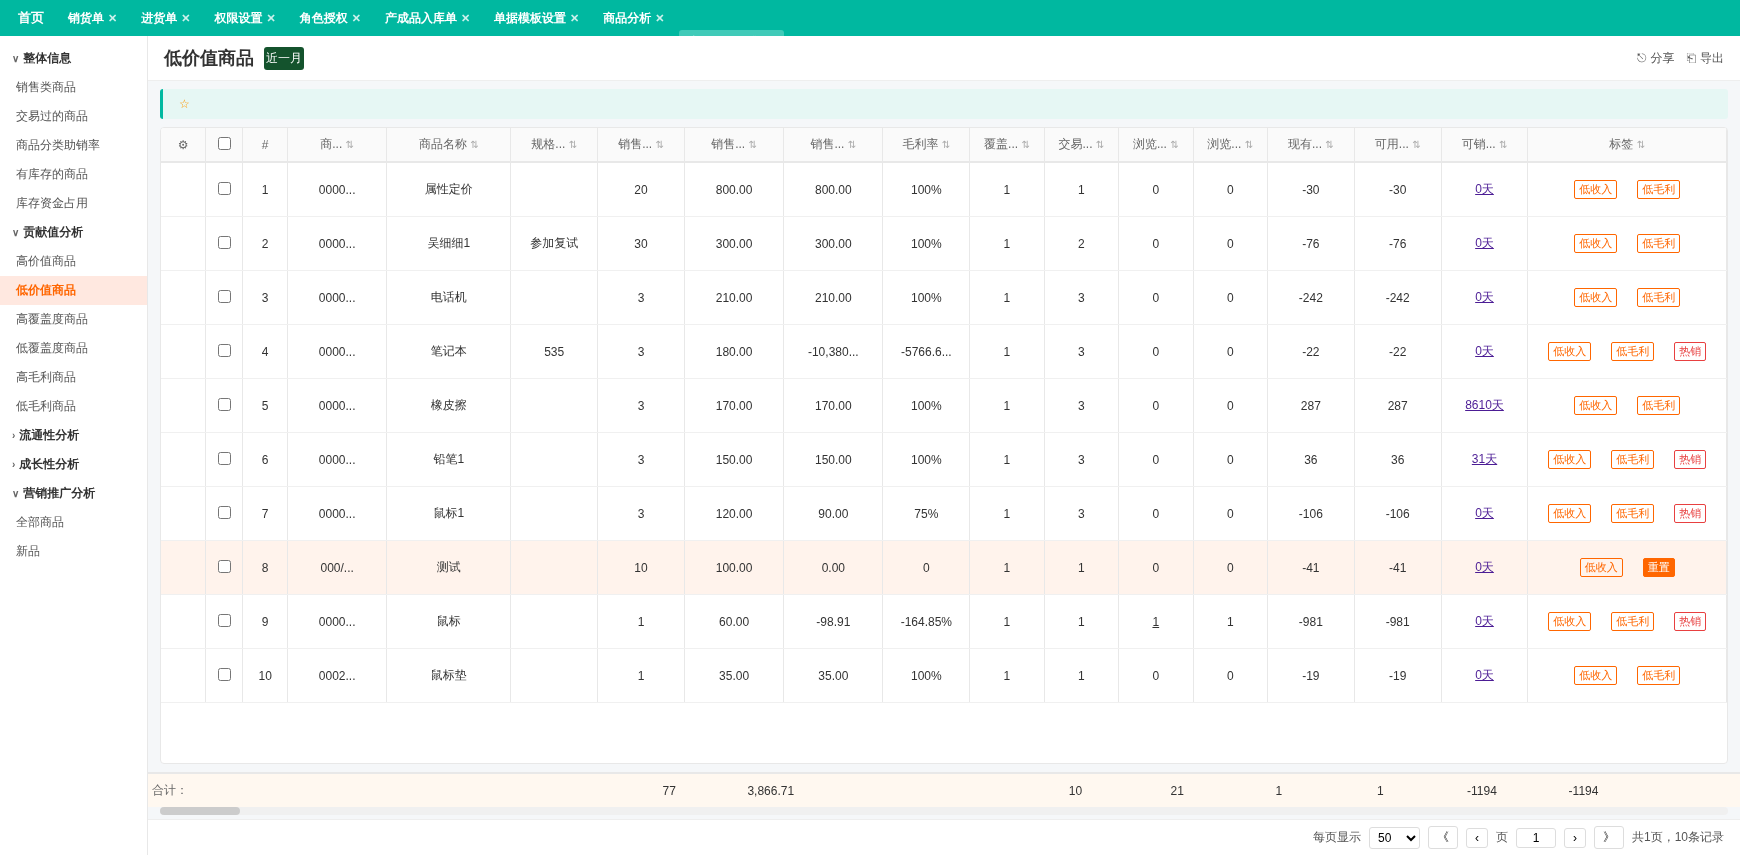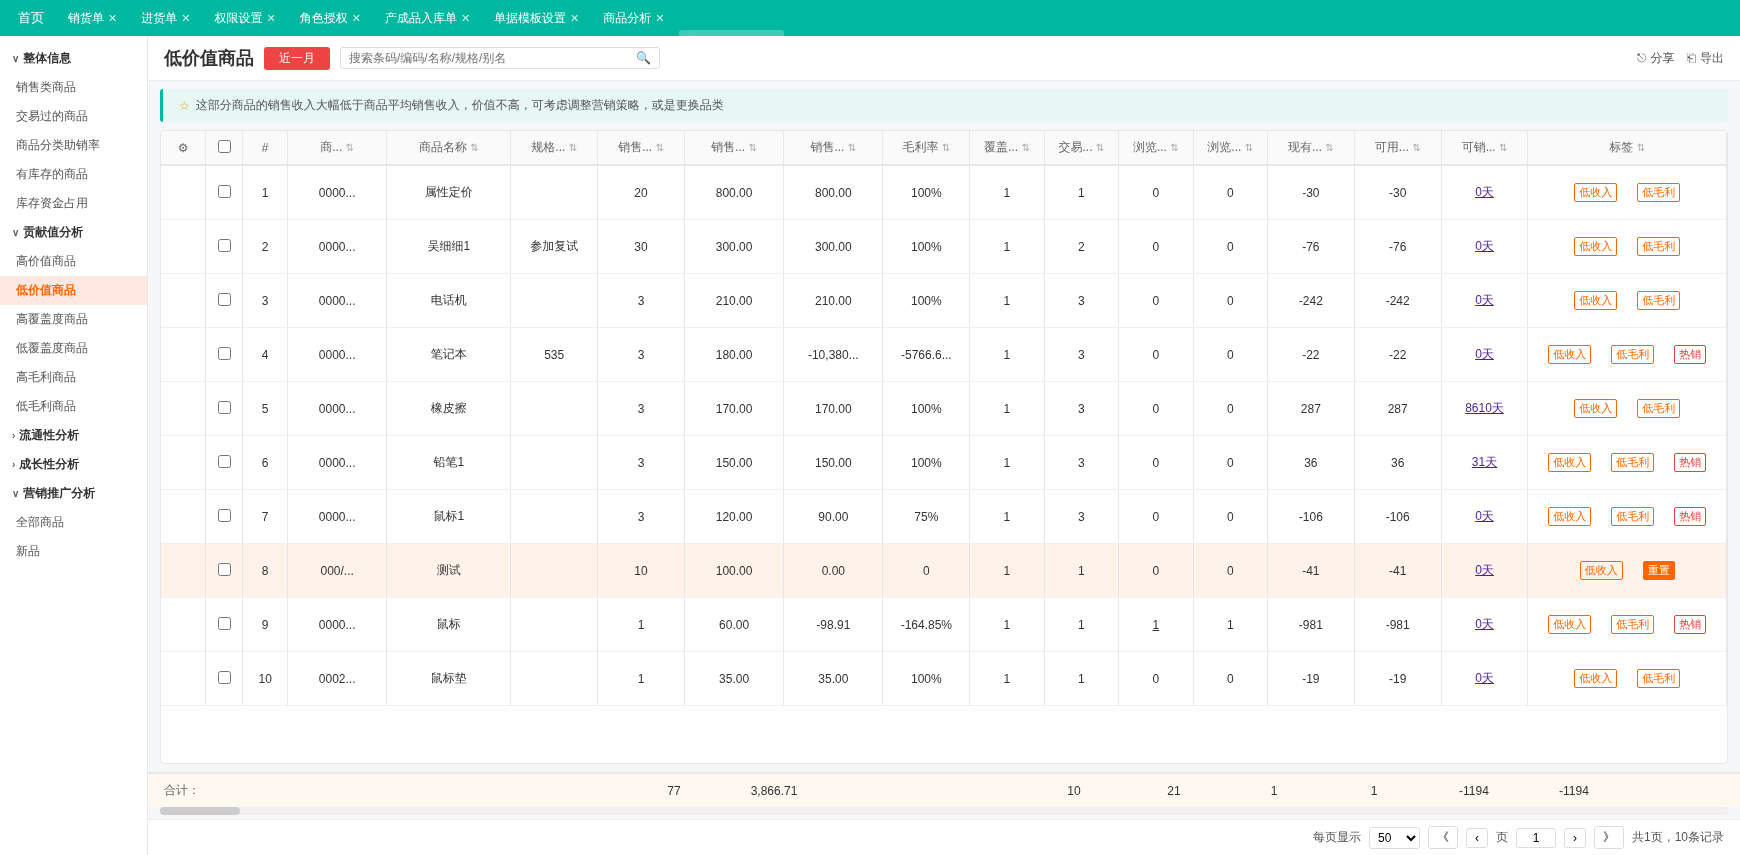--- a/index.html
+++ b/index.html
@@ -14,21 +14,21 @@
       padding: 0 8px;
       gap: 4px;
     }
     .top-nav-item {
       color: #fff;
       padding: 4px 10px;
       cursor: pointer;
       border-radius: 3px;
       white-space: nowrap;
       font-size: 13px;
-      display: flex; align-items: center; gap: 4px;
+      display: flex; align-items: center; gap: 4px; font-weight: bold;
     }
     .top-nav-item.active { background: rgba(255,255,255,0.25); margin-top: 48px; }
     .top-nav-close { font-size: 11px; opacity: 0.8; }
 
     
     .main-layout {
       display: flex;
       height: calc(855px - 36px);
     }
 
@@ -74,25 +74,25 @@
       background: #fff;
       border-bottom: 1px solid #eee;
       gap: 10px;
     }
     .page-title {
       font-size: 18px;
       font-weight: 600;
       color: #333;
     }
     .date-btn {
-      background: #ef4444;
+      background: #14532d;
       color: #fff;
       border: none;
       border-radius: 3px;
-      padding: 3px 15px;
+      padding: 3px 2px;
       cursor: pointer;
       font-size: 12px;
     }
     .search-box {
       display: flex; align-items: center;
       border: 1px solid #ddd;
       border-radius: 3px;
       padding: 3px 8px;
       gap: 6px;
       flex: 1;
@@ -181,21 +181,21 @@
     .tag-orange { color: #ff6600; border-color: #ff6600; }
     .tag-red { color: #e84040; border-color: #e84040; }
     .tag-orange-fill { background: #ff6600; color: #fff; border-color: #ff6600; }
     .link-underline { text-decoration: underline; color: #333; }
     .day-text { color: #4c1d95; text-decoration: underline; }
 
     
     .table-footer {
       background: #fff8f0;
       border-top: 2px solid #e8e8e8;
-      padding: 8px 16px;
+      padding: 8px 4px;
       display: flex;
       align-items: center;
       gap: 0;
     }
     .footer-label { color: #666; font-weight: 500; width: 60px; }
     .footer-cell {
       flex: 1;
       text-align: center;
       color: #333;
       font-size: 12px;
@@ -331,39 +331,34 @@
     </div>
     <div class="sidebar-item">全部商品</div>
     <div class="sidebar-item">新品</div>
   </div>
 
   <div class="content">
 
     <div class="content-header">
       <span class="page-title">低价值商品</span>
       <button class="date-btn">近一月</button>
-      <div class="search-box">
-        <input type="text" placeholder="搜索条码/编码/名称/规格/别名" style="">
-        <span class="search-icon">🔍</span>
-      </div>
       <div class="header-actions">
         <button class="action-btn">
           <span>⎋</span>
           <span>分享</span>
         </button>
         <button class="action-btn">
           <span>⎗</span>
           <span>导出</span>
         </button>
       </div>
     </div>
 
     <div class="notice">
       <span class="notice-icon">☆</span>
-      <span>这部分商品的销售收入大幅低于商品平均销售收入，价值不高，可考虑调整营销策略，或是更换品类</span>
     </div>
 
     <div class="table-container">
       <table>
         <colgroup>
           <col style="width:36px">
           <col style="width:30px">
           <col style="width:36px">
           <col style="width:80px">
           <col style="width:100px">

